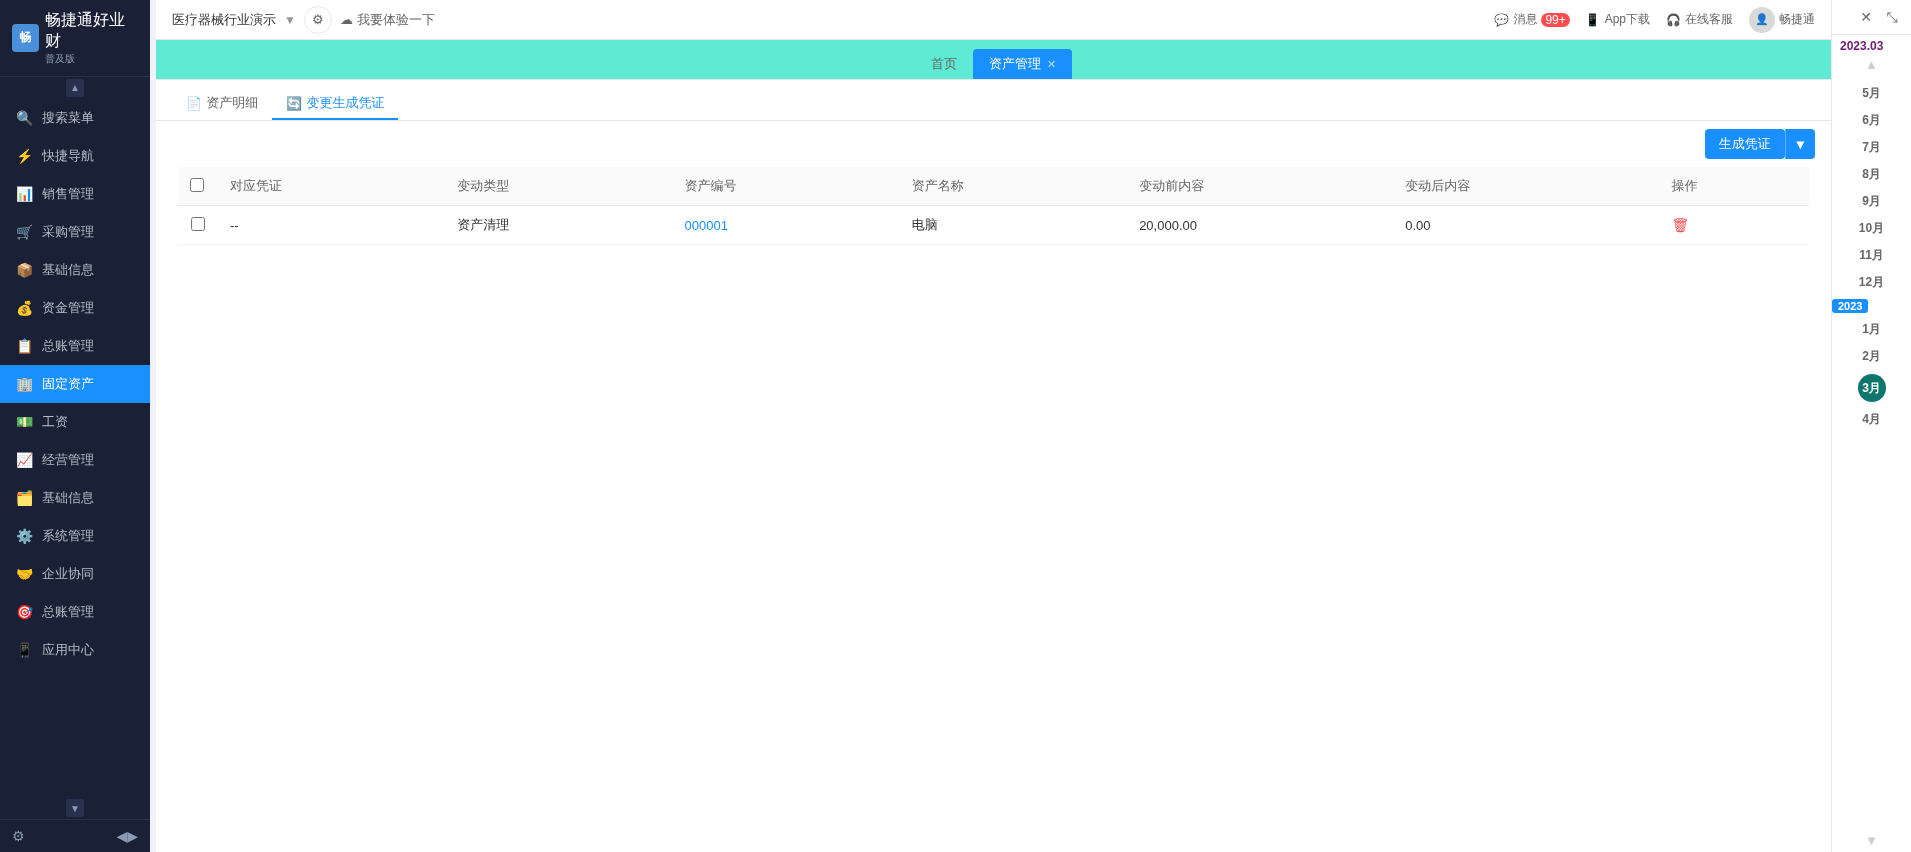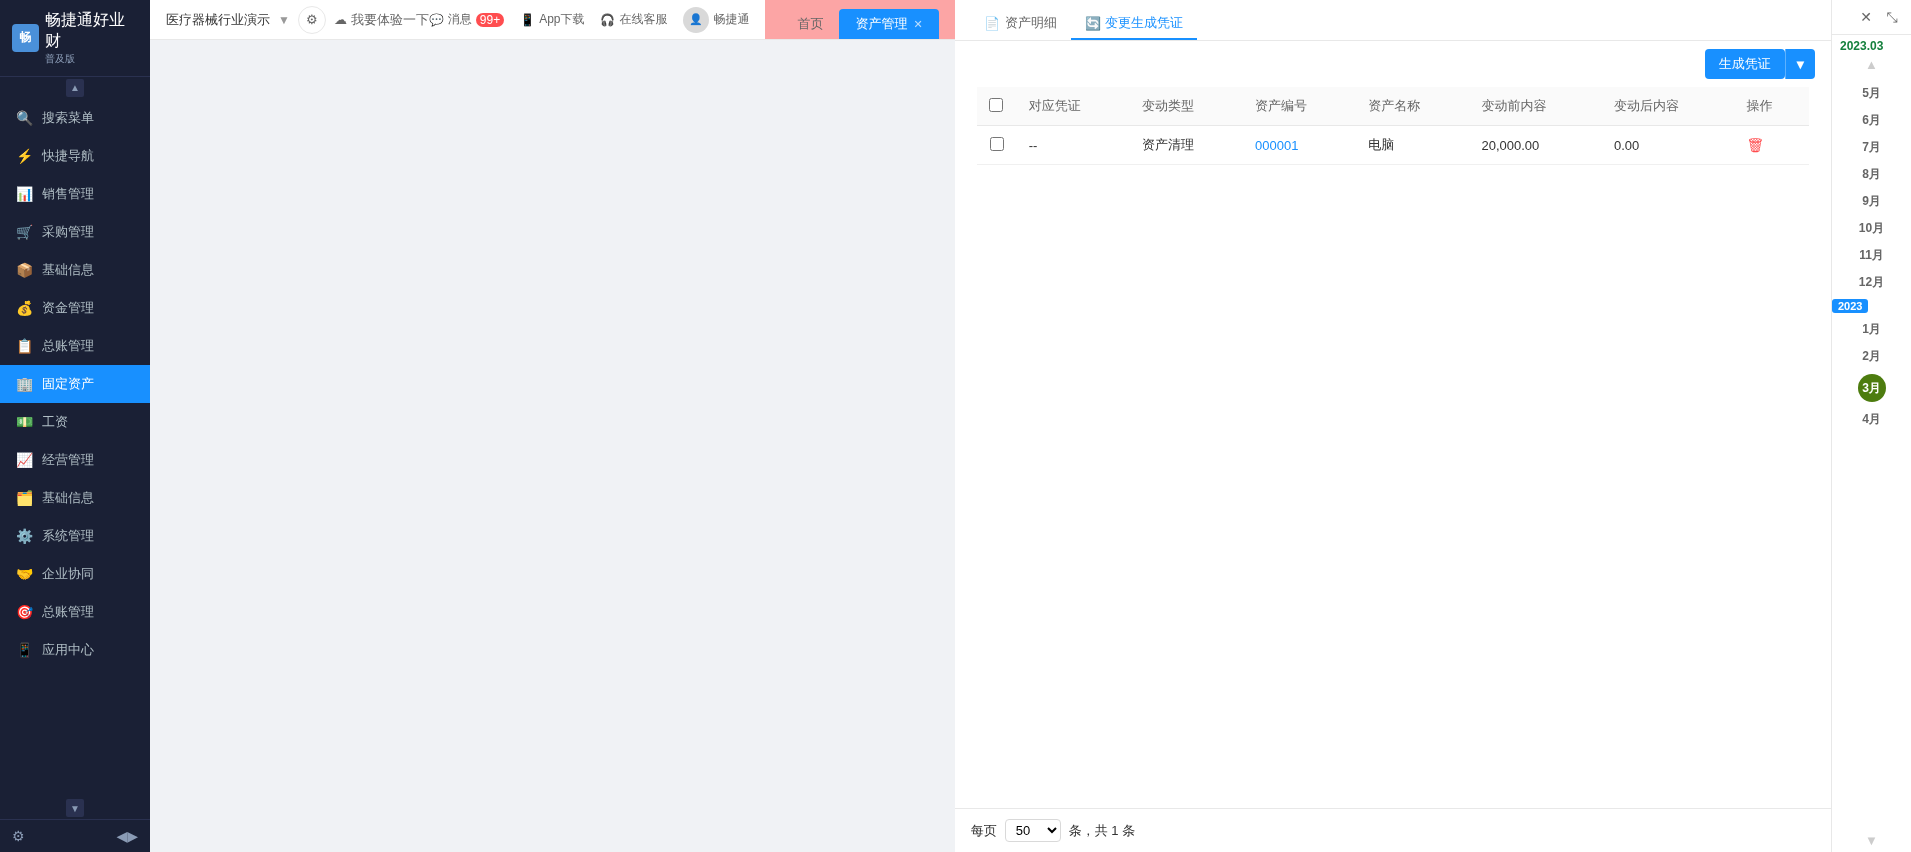--- a/index.html
+++ b/index.html
@@ -15,36 +15,36 @@
     .sidebar-scroll::-webkit-scrollbar { width: 4px; }
     .sidebar-scroll::-webkit-scrollbar-thumb { background: #3a4560; border-radius: 2px; }
     .sidebar-item { display: flex; align-items: center; gap: 8px; padding: 10px 16px; color: #b0bec5; cursor: pointer; transition: background 0.2s; font-size: 13px; }
     .sidebar-item.active { background: #1890ff; color: #fff; }
     .sidebar-item-icon { width: 18px; height: 18px; display: flex; align-items: center; justify-content: center; font-size: 14px; flex-shrink: 0; }
     .sidebar-bottom { padding: 10px 0; border-top: 1px solid #2a3150; display: flex; align-items: center; justify-content: space-between; padding: 8px 12px; }
     .sidebar-bottom-icon { color: #8a9bb5; cursor: pointer; font-size: 14px; }
     .scrollbar-arrow { width: 18px; height: 18px; background: #2a3150; border-radius: 2px; display: flex; align-items: center; justify-content: center; color: #8a9bb5; cursor: pointer; font-size: 10px; }
 
     
-    .main { flex: 1; display: flex; flex-direction: row; overflow: hidden; }
+    .main { flex: 1; display: flex; flex-direction: column; overflow: hidden; margin-left: 6px; }
 
     
     .header { height: 40px; background: #fff; display: flex; align-items: center; justify-content: space-between; padding: 0 16px; border-bottom: 1px solid #e8e8e8; flex-shrink: 0; }
     .header-left { display: flex; align-items: center; gap: 8px; }
     .header-company { font-size: 13px; color: #333; }
     .header-dropdown { color: #999; cursor: pointer; font-size: 12px; }
     .header-settings { width: 28px; height: 28px; border-radius: 50%; border: 1px solid #e8e8e8; display: flex; align-items: center; justify-content: center; cursor: pointer; color: #666; }
     .header-tip { display: flex; align-items: center; gap: 4px; color: #666; font-size: 13px; cursor: pointer; }
     .header-right { display: flex; align-items: center; gap: 16px; }
     .header-right-item { display: flex; align-items: center; gap: 4px; color: #666; font-size: 12px; cursor: pointer; }
     .badge { background: #ff4d4f; color: white; font-size: 12px; padding: 0 4px; border-radius: 10px; min-width: 18px; text-align: center; }
     .header-avatar { width: 26px; height: 26px; border-radius: 50%; background: #d9d9d9; display: flex; align-items: center; justify-content: center; color: #666; font-size: 11px; }
 
     
-    .tabbar { height: 40px; background: #fca5a5; display: flex; align-items: flex-end; padding: 0 16px; border-bottom: 1px solid #e8e8e8; flex-shrink: 0; }
+    .tabbar { height: 40px; background: #5eead4; display: flex; align-items: flex-end; padding: 0 16px; border-bottom: 1px solid #e8e8e8; flex-shrink: 0; justify-content: center; }
     .tab { padding: 6px 16px; font-size: 13px; cursor: pointer; border-radius: 4px 4px 0 0; display: flex; align-items: center; gap: 6px; }
     .tab.plain { background: transparent; color: #666; }
     .tab.active { background: #1890ff; color: white; }
     .tab-close { font-size: 11px; cursor: pointer; opacity: 0.7; }
 
     
     .content { flex: 1; background: #fff; display: flex; flex-direction: column; overflow: hidden; position: relative; }
 
     
     .sub-tabs { display: flex; align-items: center; padding: 8px 16px 0; border-bottom: 1px solid #e8e8e8; background: #fff; gap: 0; flex-shrink: 0; }
@@ -68,24 +68,24 @@
     .delete-icon { color: #ff4d4f; cursor: pointer; font-size: 14px; }
 
     
     .pagination { height: 44px; display: flex; align-items: center; padding: 0 16px; border-top: 1px solid #e8e8e8; background: #fff; flex-shrink: 0; gap: 8px; font-size: 13px; color: #333; }
     .page-size-select { border: 1px solid #d9d9d9; border-radius: 4px; padding: 2px 6px; font-size: 13px; cursor: pointer; background: white; }
 
     
     .right-panel { width: 80px; background: #fff; border-left: 1px solid #e8e8e8; display: flex; flex-direction: column; flex-shrink: 0; overflow: hidden; }
     .right-panel-header { display: flex; align-items: center; justify-content: flex-end; padding: 6px 8px; gap: 4px; border-bottom: 1px solid #e8e8e8; }
     .panel-icon-btn { width: 22px; height: 22px; display: flex; align-items: center; justify-content: center; cursor: pointer; color: #666; font-size: 14px; }
-    .panel-year { font-size: 12px; color: #15803d; font-weight: bold; padding: 0 8px; margin-top: 4px; }
+    .panel-year { font-size: 12px; color: #701a75; font-weight: bold; padding: 0 8px; margin-top: 4px; }
     .timeline { flex: 1; overflow-y: auto; padding: 4px 0; font-weight: bold; }
     .timeline-item { padding: 5px 16px; font-size: 12px; color: #666; cursor: pointer; display: flex; align-items: center; justify-content: center; }
-    .timeline-item.active-month { background: #4d7c0f; color: white; border-radius: 50%; width: 28px; height: 28px; margin: 2px auto; padding: 0; justify-content: center; }
+    .timeline-item.active-month { background: #0f766e; color: white; border-radius: 50%; width: 28px; height: 28px; margin: 2px auto; padding: 0; justify-content: center; }
     .timeline-item.active-month-wrap { display: flex; justify-content: center; padding: 2px 0; }
     .timeline-up { display: flex; align-items: center; justify-content: center; padding: 4px; color: #ccc; cursor: pointer; }
     .timeline-down { display: flex; align-items: center; justify-content: center; padding: 4px; color: #ccc; cursor: pointer; }
   </style>
 </head>
 <body>
 
 <div class="sidebar">
   <div class="sidebar-logo">
     <div class="sidebar-logo-icon">
@@ -264,26 +264,20 @@
     <td>20,000.00</td>
     <td>0.00</td>
     <td>
       <span class="delete-icon">🗑</span>
     </td>
   </tr>
           </tbody>
       </table>
     </div>
 
-    <div class="pagination">
-      <span>每页</span>
-      <select class="page-size-select" id="page-size-select">
-      <option value="10">10</option><option value="20">20</option><option value="50" selected="">50</option><option value="100">100</option></select>
-      <span>条，共 1 条</span>
-    </div>
 
   </div>
 </div>
 
 <div class="right-panel">
   <div class="right-panel-header">
     <span class="panel-icon-btn">✕</span>
     <span class="panel-icon-btn">⤡</span>
   </div>
   <div class="panel-year">2023.03</div>

